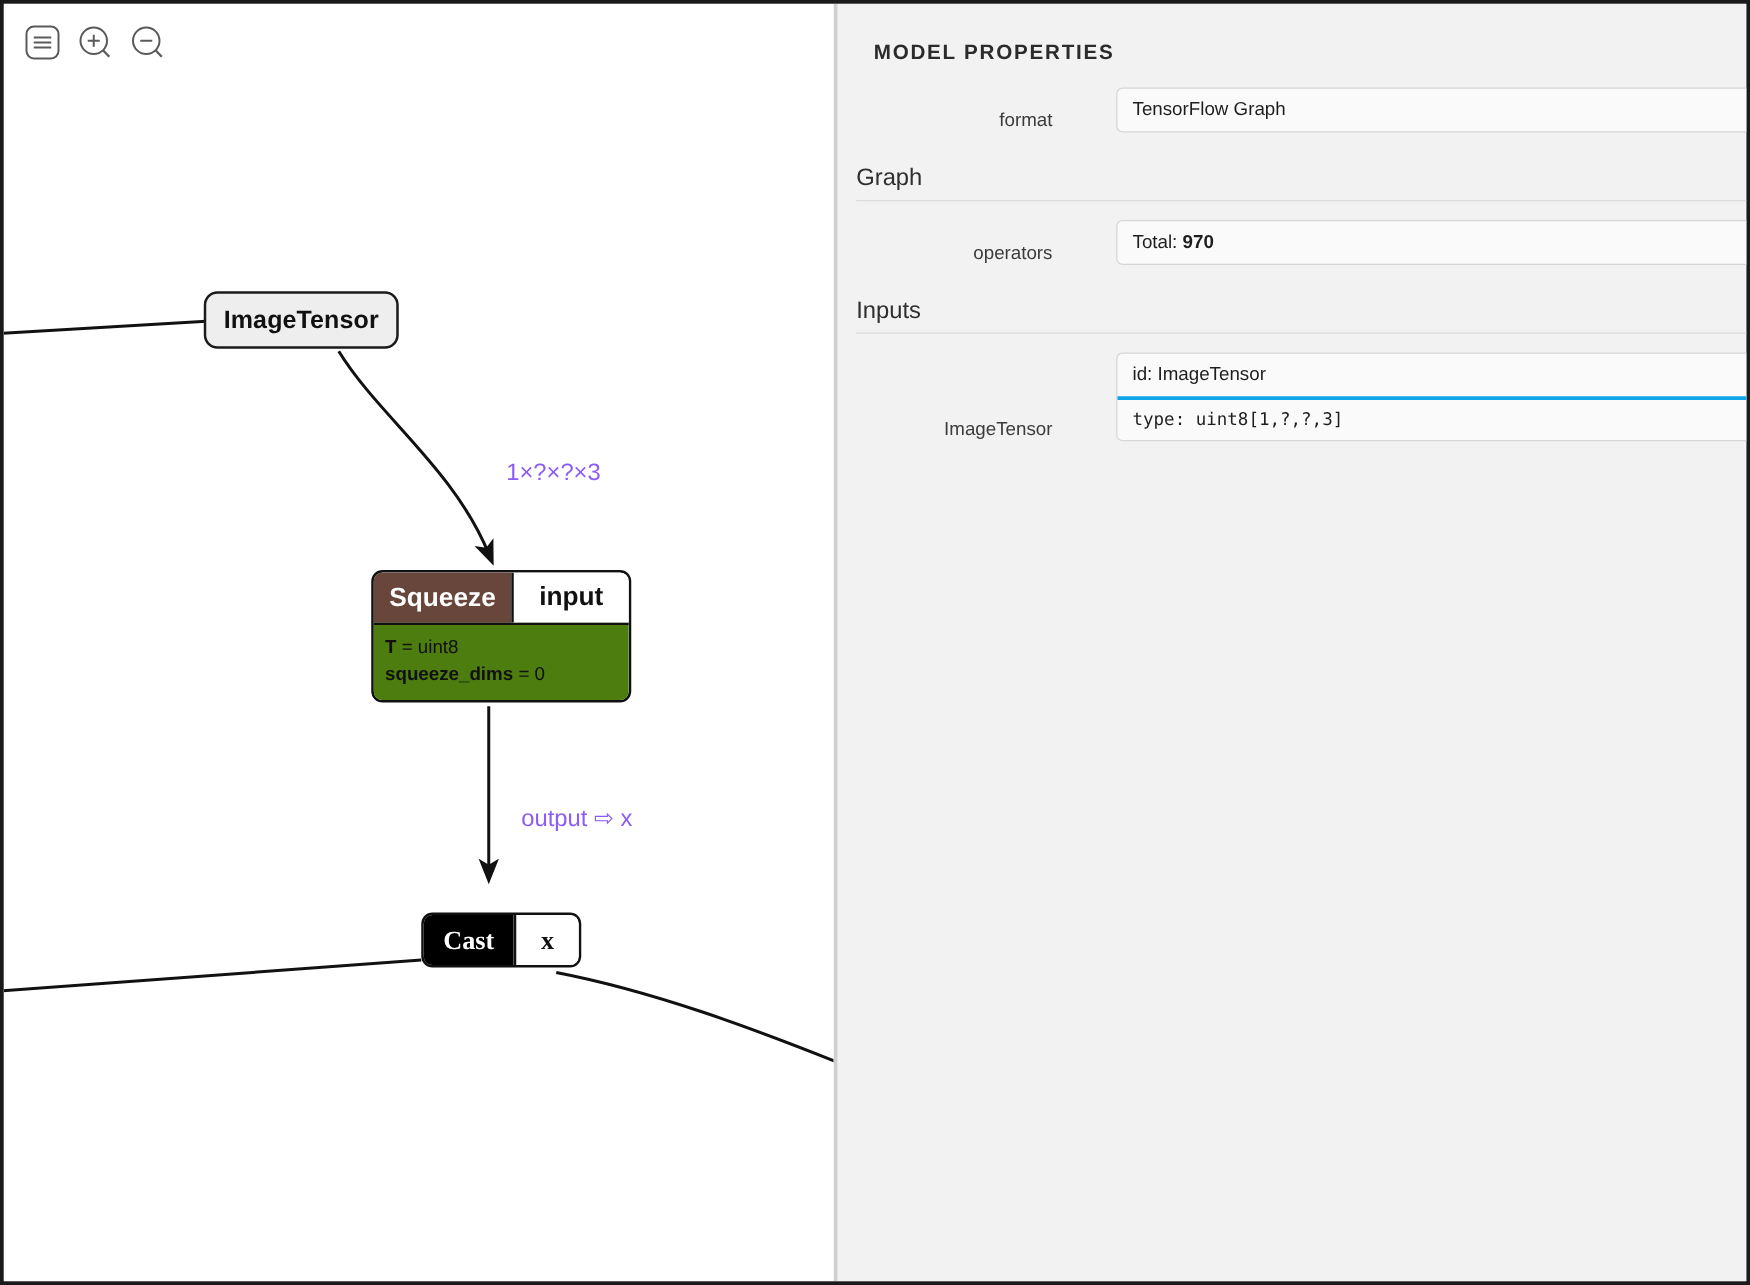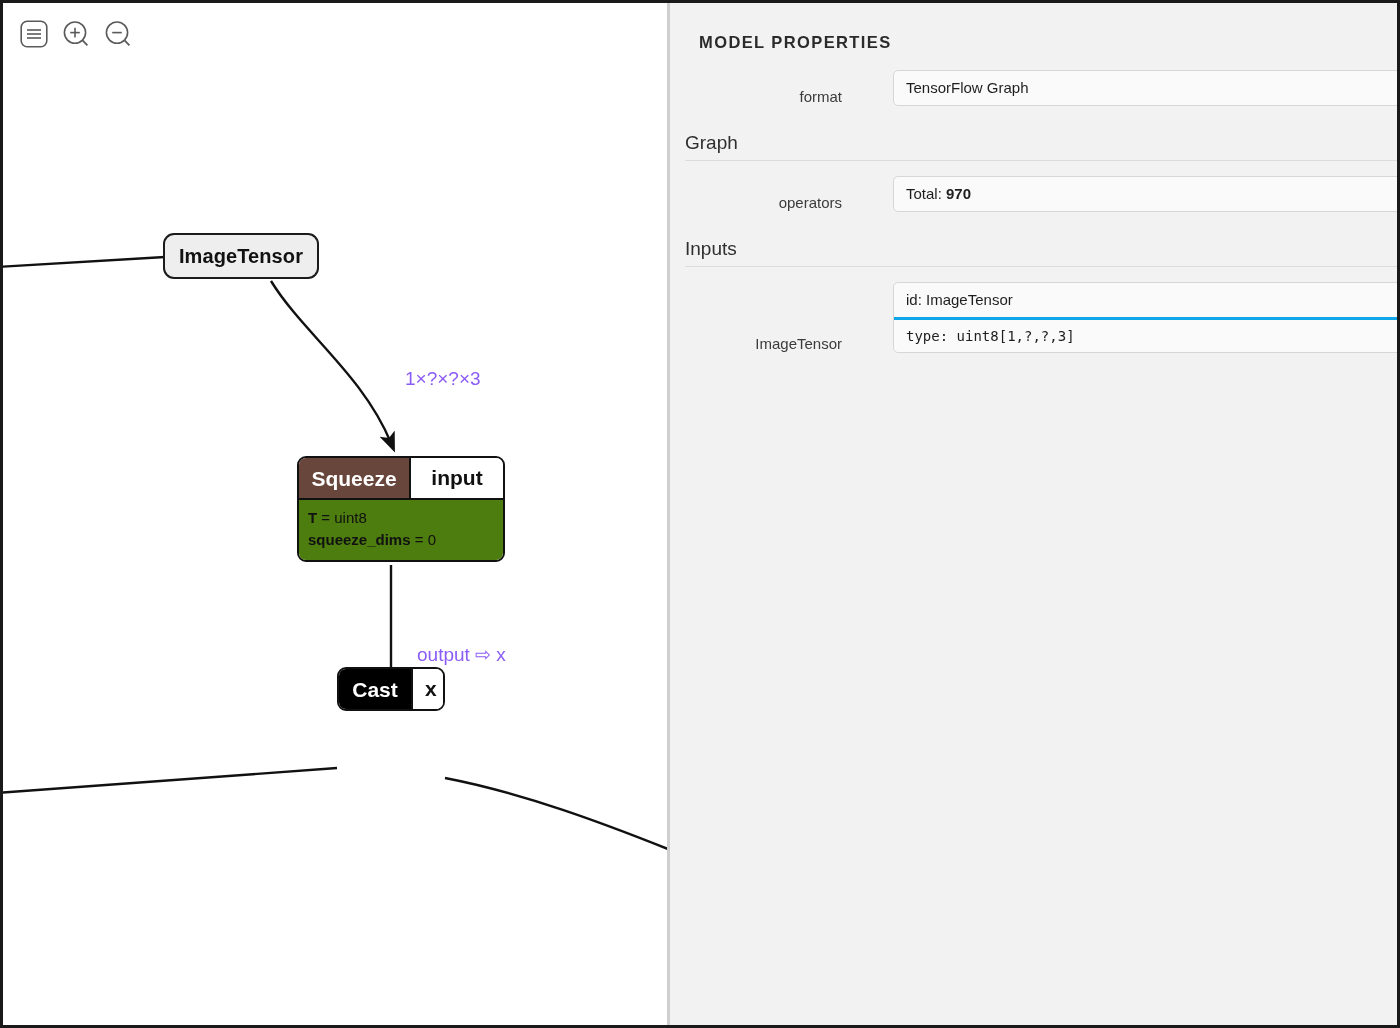--- a/index.html
+++ b/index.html
@@ -112,21 +112,21 @@
     white-space: nowrap;
   }
   .attr-row .k { font-weight: bold; }
   .attr-row .v { font-weight: normal; }
 
   
   #node-squeeze { left: 294px; top: 453px; width: 208px; }
   #node-squeeze .op-title { background: #69463b; min-width: 110px; }
 
   
-  #node-cast { left: 334px; top: 664px; width: 108px; }
+  #node-cast { left: 334px; top: 727px; width: 128px; font-family: Liberation Serif, serif; }
   #node-cast .op-title { background: #000000; min-width: 72px; }
   #node-cast .op-attrs { padding: 7px 7px 9px 7px; }
 
   
   .edge-label {
     position: absolute;
     z-index: 9;
     font-size: 19px;
     color: #8b5cf6;
     white-space: nowrap;

